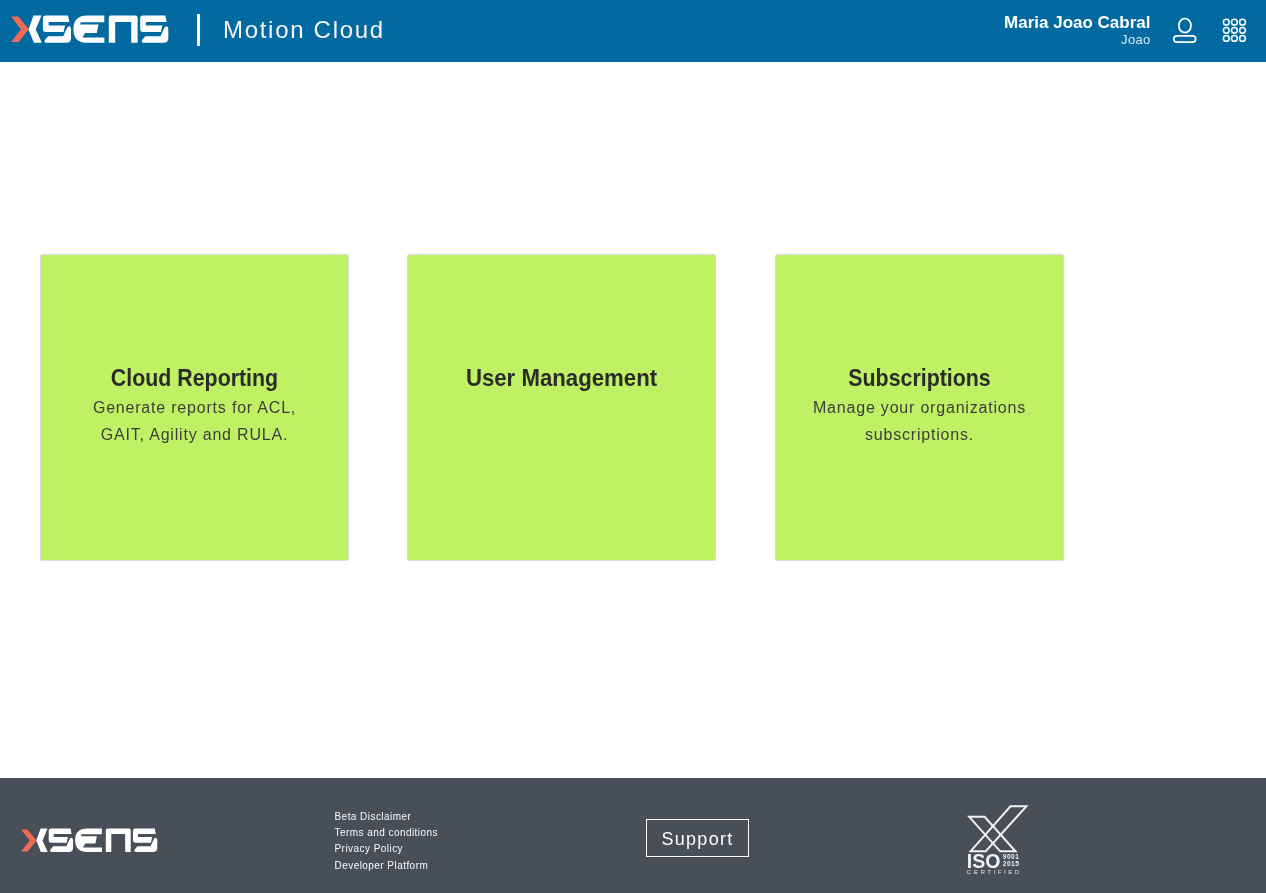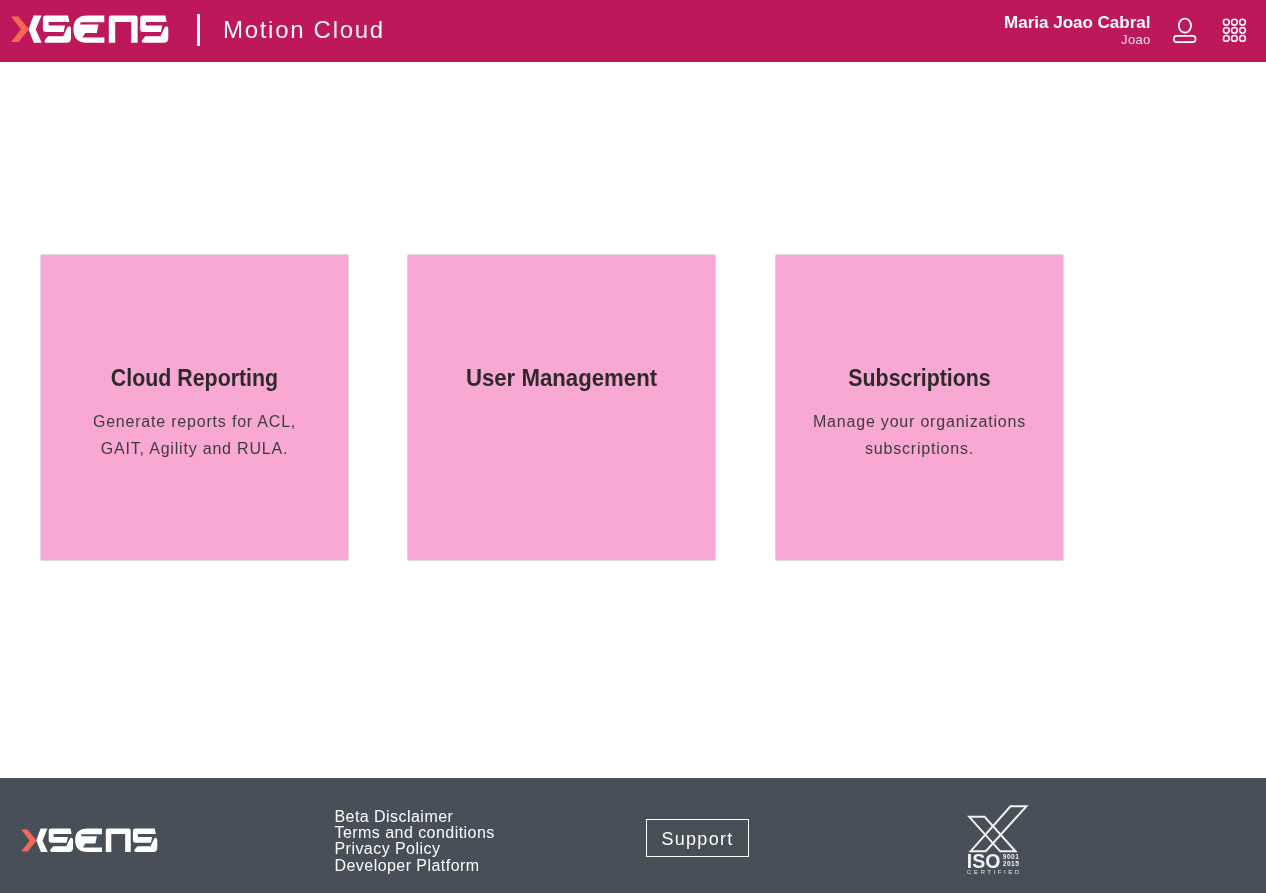--- a/index.html
+++ b/index.html
@@ -1,30 +1,30 @@
 <!DOCTYPE html>
 <html><head>
 <meta charset="utf-8">
 <style>
 *{margin:0;padding:0;box-sizing:border-box}
 html,body{width:1266px;height:893px;font-family:"Liberation Sans",sans-serif;background:#fff;overflow:hidden;position:relative}
-.header{position:absolute;left:0;top:0;width:1266px;height:62px;background:#be185d}
+.header{position:absolute;left:0;top:0;width:1266px;height:62px;background:#0369a1}
 .logo{position:absolute;left:11px;top:15.4px}
 .divider{position:absolute;left:197px;top:13.5px;width:2.5px;height:32px;background:#fff}
 .mcloud{position:absolute;left:223px;top:16px;font-size:24px;color:#f7f5f4;letter-spacing:1.7px}
 .nameblock{position:absolute;right:115.5px;top:12.3px;text-align:right;color:#fff}
 .nameblock .nm{font-size:17px;font-weight:bold;line-height:21px}
 .nameblock .org{font-size:13px;letter-spacing:0.3px;color:rgba(255,255,255,0.85);line-height:14px}
 .icon{position:absolute}
-.card{position:absolute;top:254px;width:309px;height:307px;border:1px solid #dbd9e3;border-radius:2px;background:#f9a8d4;text-align:center}
+.card{position:absolute;top:254px;width:309px;height:307px;border:1px solid #dbd9e3;border-radius:2px;background:#bef264;text-align:center}
 .card h2{margin-top:109px;font-size:24px;color:#2d2b2a;font-weight:bold;transform:scaleX(0.89)}
-.card p{margin-top:16px;font-size:16px;line-height:27px;color:#3e3d3c;letter-spacing:0.8px}
+.card p{margin-top:2px;font-size:16px;line-height:27px;color:#3e3d3c;letter-spacing:0.8px}
 .footer{position:absolute;left:0;top:777.5px;width:1266px;height:115.5px;background-color:#474e57;background-image:radial-gradient(circle at 0.6px 0.6px,#4d545d 0.65px,transparent 0.75px),radial-gradient(circle at 0.6px 0.6px,#4d545d 0.65px,transparent 0.75px);background-position:0 0,2px 2px;background-size:4px 4px}
 .flogo{position:absolute;left:21px;top:828px}
-.flinks{position:absolute;left:334.5px;top:809px;font-size:16px;line-height:16.2px;color:#fbfbfb;letter-spacing:0.45px}
+.flinks{position:absolute;left:334.5px;top:809px;font-size:10px;line-height:16.2px;color:#fbfbfb;letter-spacing:0.45px}
 .sbtn{position:absolute;left:646px;top:819px;width:103px;height:38px;border:1.5px solid #fff;color:#fff;font-size:18px;letter-spacing:1.3px;text-align:center;line-height:39px}
 .iso{position:absolute;left:960px;top:800px}
 </style>
 </head>
 <body>
 <div class="header">
   <svg class="logo" width="158" height="28.3" viewBox="0 0 158 28.3">
     <path fill="#fff" d="M30.5,0.6 L22.5,0.6 L17.5,14.5 L22.9,27.8 L30.8,27.8 L24.7,14.6 Z"></path>
     <path fill="#f26a56" d="M0,1.6 L7.3,1.6 L17.9,14.3 L7.5,27.1 L0.1,27.1 L9.9,14.3 Z"></path>
     <g fill="#fff">

